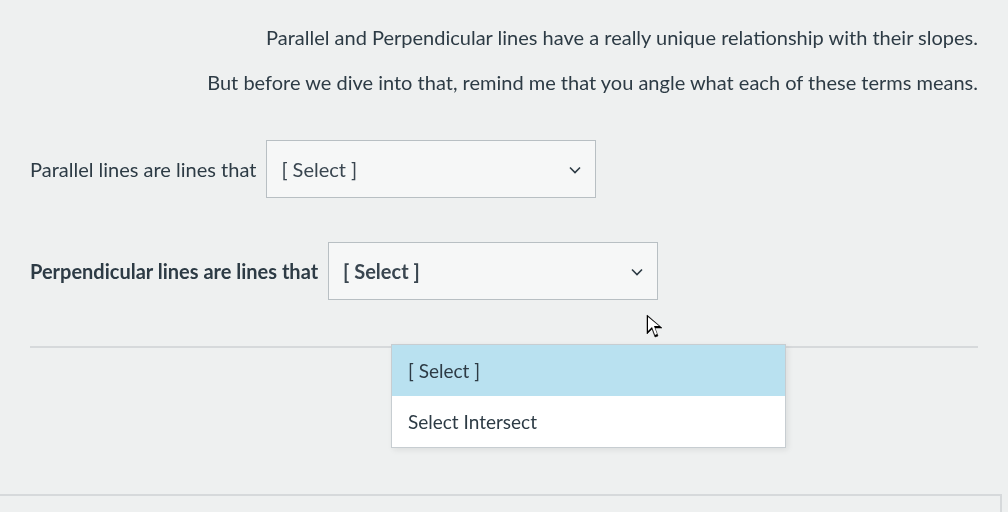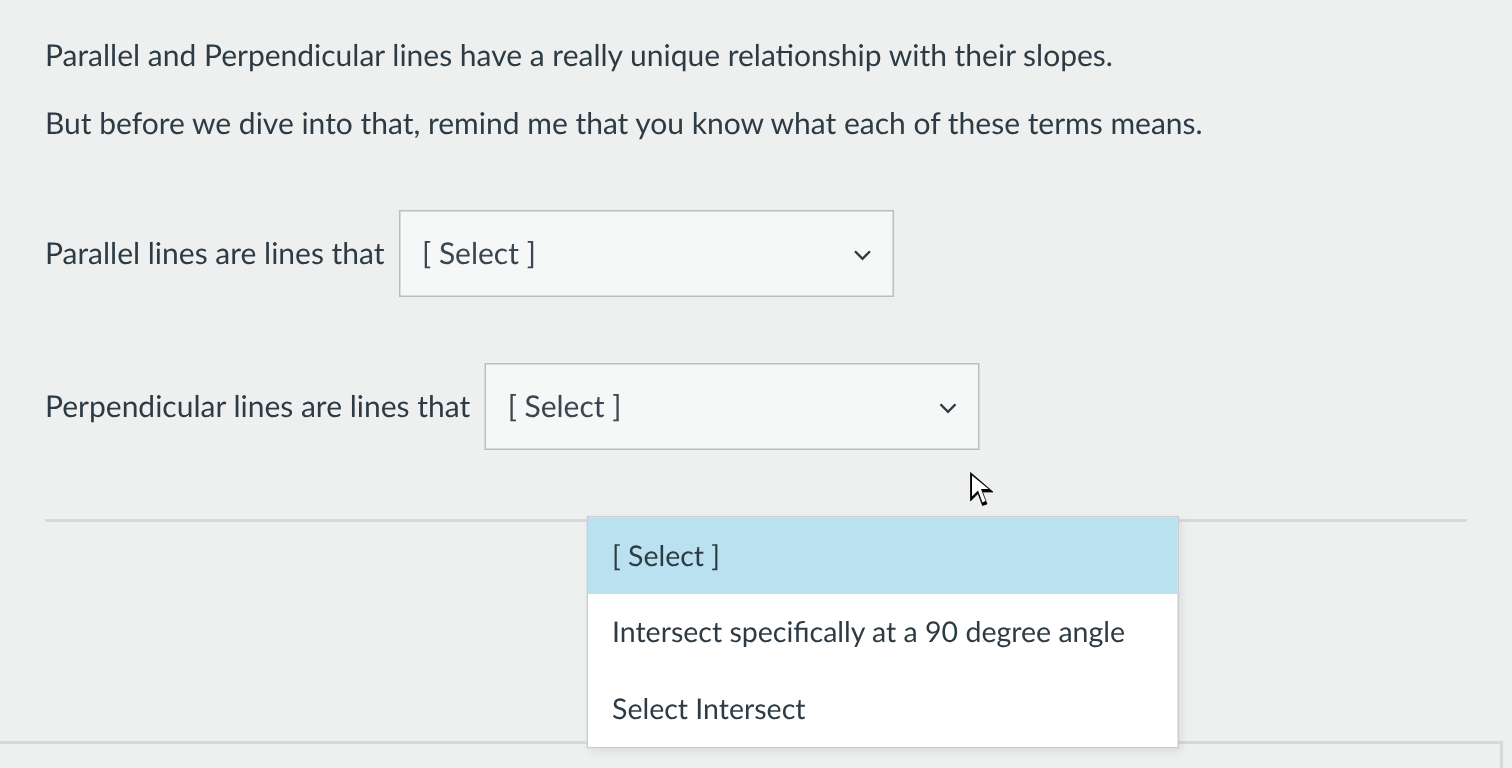--- a/index.html
+++ b/index.html
@@ -14,20 +14,21 @@
       height: 512px;
       color: #2d3b45;
       position: relative;
       padding: 24px 30px;
       font-size: 20px;
     }
     .paragraph {
       margin-bottom: 18px;
       line-height: 1.35;
       color: #2d3b45;
+      text-align: right;
     }
     .question-block {
       margin-top: 44px;
       padding-bottom: 46px;
       border-bottom: 2px solid #d6d9db;
     }
     .row {
       display: flex;
       align-items: center;
       margin-bottom: 44px;
@@ -93,53 +94,52 @@
       height: 18px;
       border-top: 2px solid #d6d9db;
       border-right: 2px solid #d6d9db;
       background: #eef0f0;
     }
   </style>
 </head>
 <body>
 
 <p class="paragraph">Parallel and Perpendicular lines have a really unique relationship with their slopes.</p>
-<p class="paragraph">But before we dive into that, remind me that you know what each of these terms means.</p>
+<p class="paragraph">But before we dive into that, remind me that you angle what each of these terms means.</p>
 
 <div class="question-block">
 
   <div class="row">
     <span class="row-label">Parallel lines are lines that</span>
     <div class="select-box">
       <span>[ Select ]</span>
       <span class="chevron">
         <svg width="12" height="8" viewBox="0 0 12 8">
             <path d="M1 1 L6 6 L11 1" stroke="#2d3b45" stroke-width="1.6" fill="none"></path>
           </svg>
       </span>
     </div>
   </div>
 
-  <div class="row" style="margin-bottom:0;">
+  <div class="row" style="margin-bottom:0;font-weight:bold;">
     <span class="row-label">Perpendicular lines are lines that</span>
     <div class="select-box wide">
       <span>[ Select ]</span>
       <span class="chevron">
         <svg width="12" height="8" viewBox="0 0 12 8">
             <path d="M1 1 L6 6 L11 1" stroke="#2d3b45" stroke-width="1.6" fill="none"></path>
           </svg>
       </span>
     </div>
   </div>
 
 </div>
 
 <div class="dropdown-panel">
   <div class="dropdown-option highlighted">[ Select ]</div>
-  <div class="dropdown-option">Intersect specifically at a 90 degree angle</div>
   <div class="dropdown-option">Select Intersect</div>
 </div>
 
 <div class="cursor">
   <svg width="18" height="26" viewBox="0 0 18 26">
     <path d="M1 1 L1 20 L6 15 L9 23 L12 22 L9 14 L16 14 Z" fill="#000" stroke="#000" stroke-width="0.5"></path>
     <path d="M2 3 L2 17 L6 13 L9 21 L11 20 L8 12 L13 12 Z" fill="#fff"></path>
   </svg>
 </div>
 

